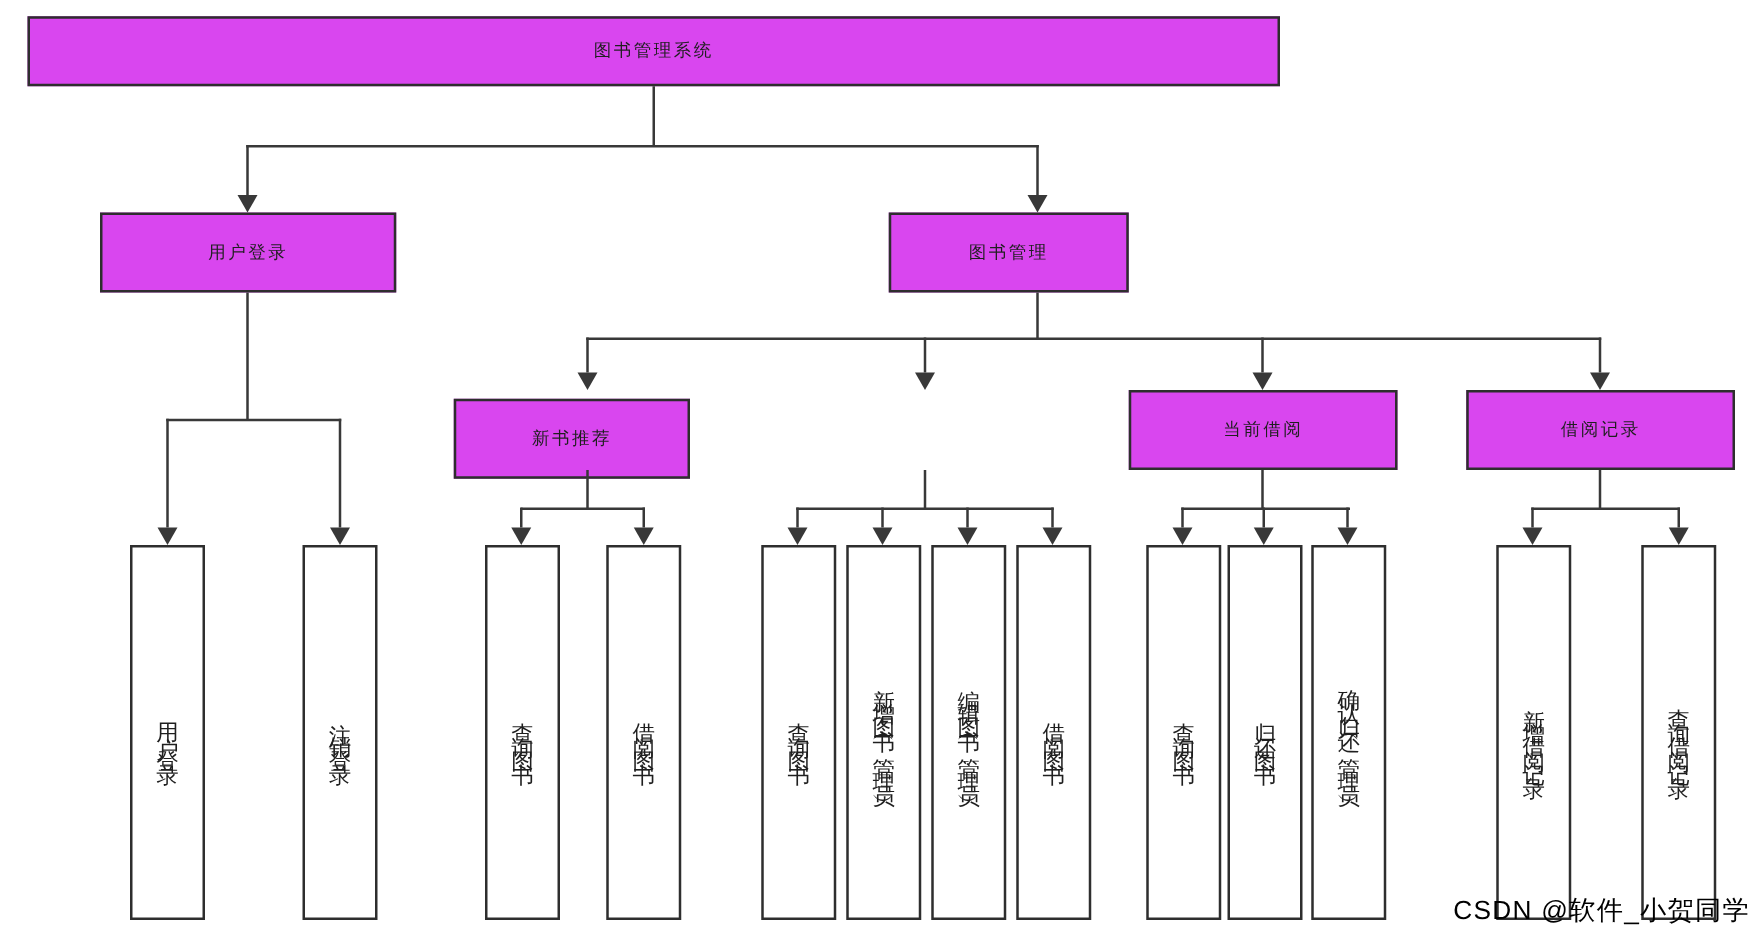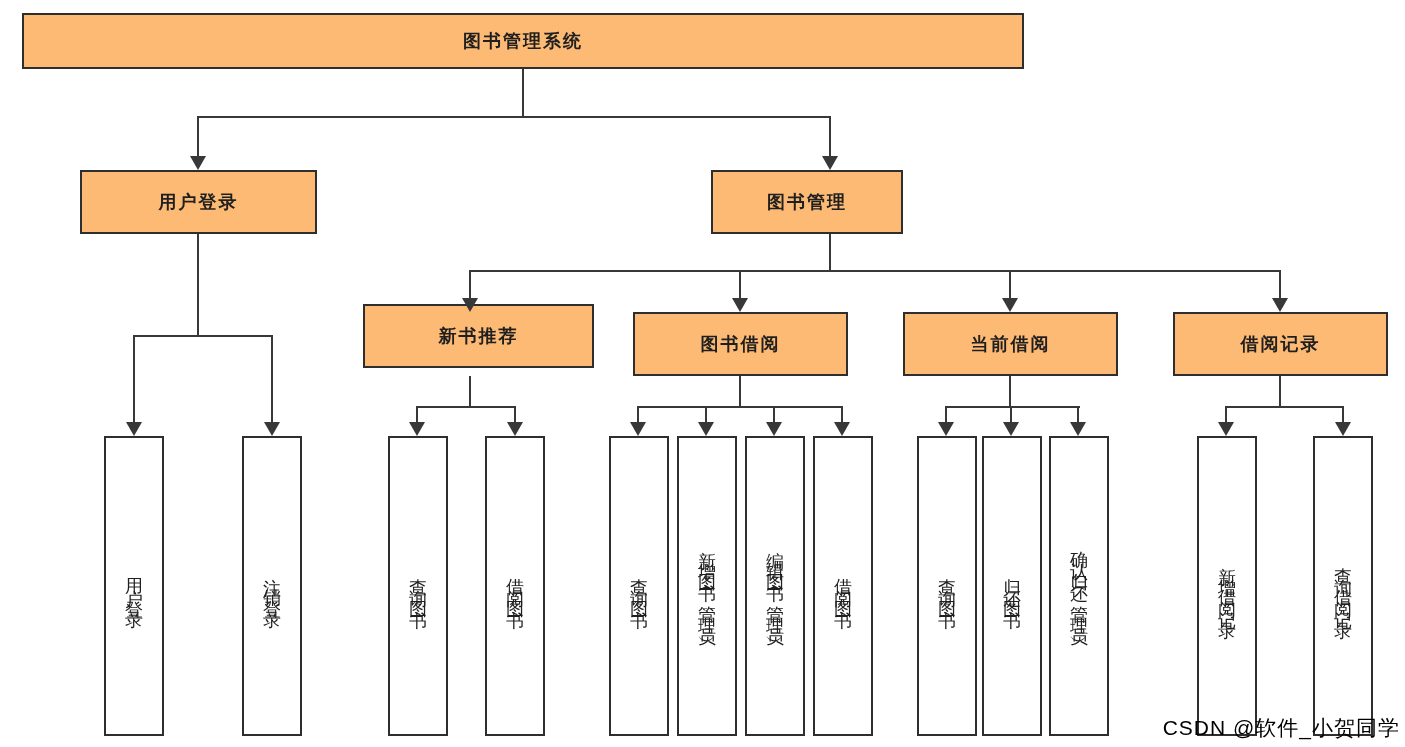--- a/index.html
+++ b/index.html
@@ -9,28 +9,27 @@
     height: 747px;
     background: #ffffff;
     font-family: "Liberation Sans", sans-serif;
     color: #1f1f1f;
     overflow: hidden;
   }
   .box {
     position: absolute;
     box-sizing: border-box;
     border: 2px solid #2e2e2e;
-    background: #fdba74;
+    background: #d946ef;
     display: flex;
     align-items: center;
     justify-content: center;
-    font-size: 18px;
+    font-size: 14px;
     letter-spacing: 2px;
     white-space: nowrap;
-    font-weight: bold;
   }
   .leaf {
     position: absolute;
     box-sizing: border-box;
     border: 2px solid #2e2e2e;
     background: #ffffff;
     display: flex;
     align-items: center;
     justify-content: center;
     writing-mode: vertical-rl;
@@ -63,22 +62,21 @@
 </head>
 <body>
 
 <div class="canvas">
 
   <div class="box" style="left:22px; top:13px; width:1002px; height:56px;">图书管理系统</div>
 
   <div class="box" style="left:80px; top:170px; width:237px; height:64px;">用户登录</div>
   <div class="box" style="left:711px; top:170px; width:192px; height:64px;">图书管理</div>
 
-  <div class="box" style="left:363px; top:304px; width:231px; height:64px;">新书推荐</div>
-  <div class="box" style="left:633px; top:312px; width:215px; height:64px;">图书借阅</div>
+  <div class="box" style="left:363px; top:319px; width:189px; height:64px;">新书推荐</div>
   <div class="box" style="left:903px; top:312px; width:215px; height:64px;">当前借阅</div>
   <div class="box" style="left:1173px; top:312px; width:215px; height:64px;">借阅记录</div>
 
   <div class="leaf" style="left:104px;">用户登录</div>
   <div class="leaf" style="left:242px;">注销登录</div>
 
   <div class="leaf" style="left:388px;">查询图书</div>
   <div class="leaf" style="left:485px;">借阅图书</div>
 
   <div class="leaf" style="left:609px;">查询图书</div>

